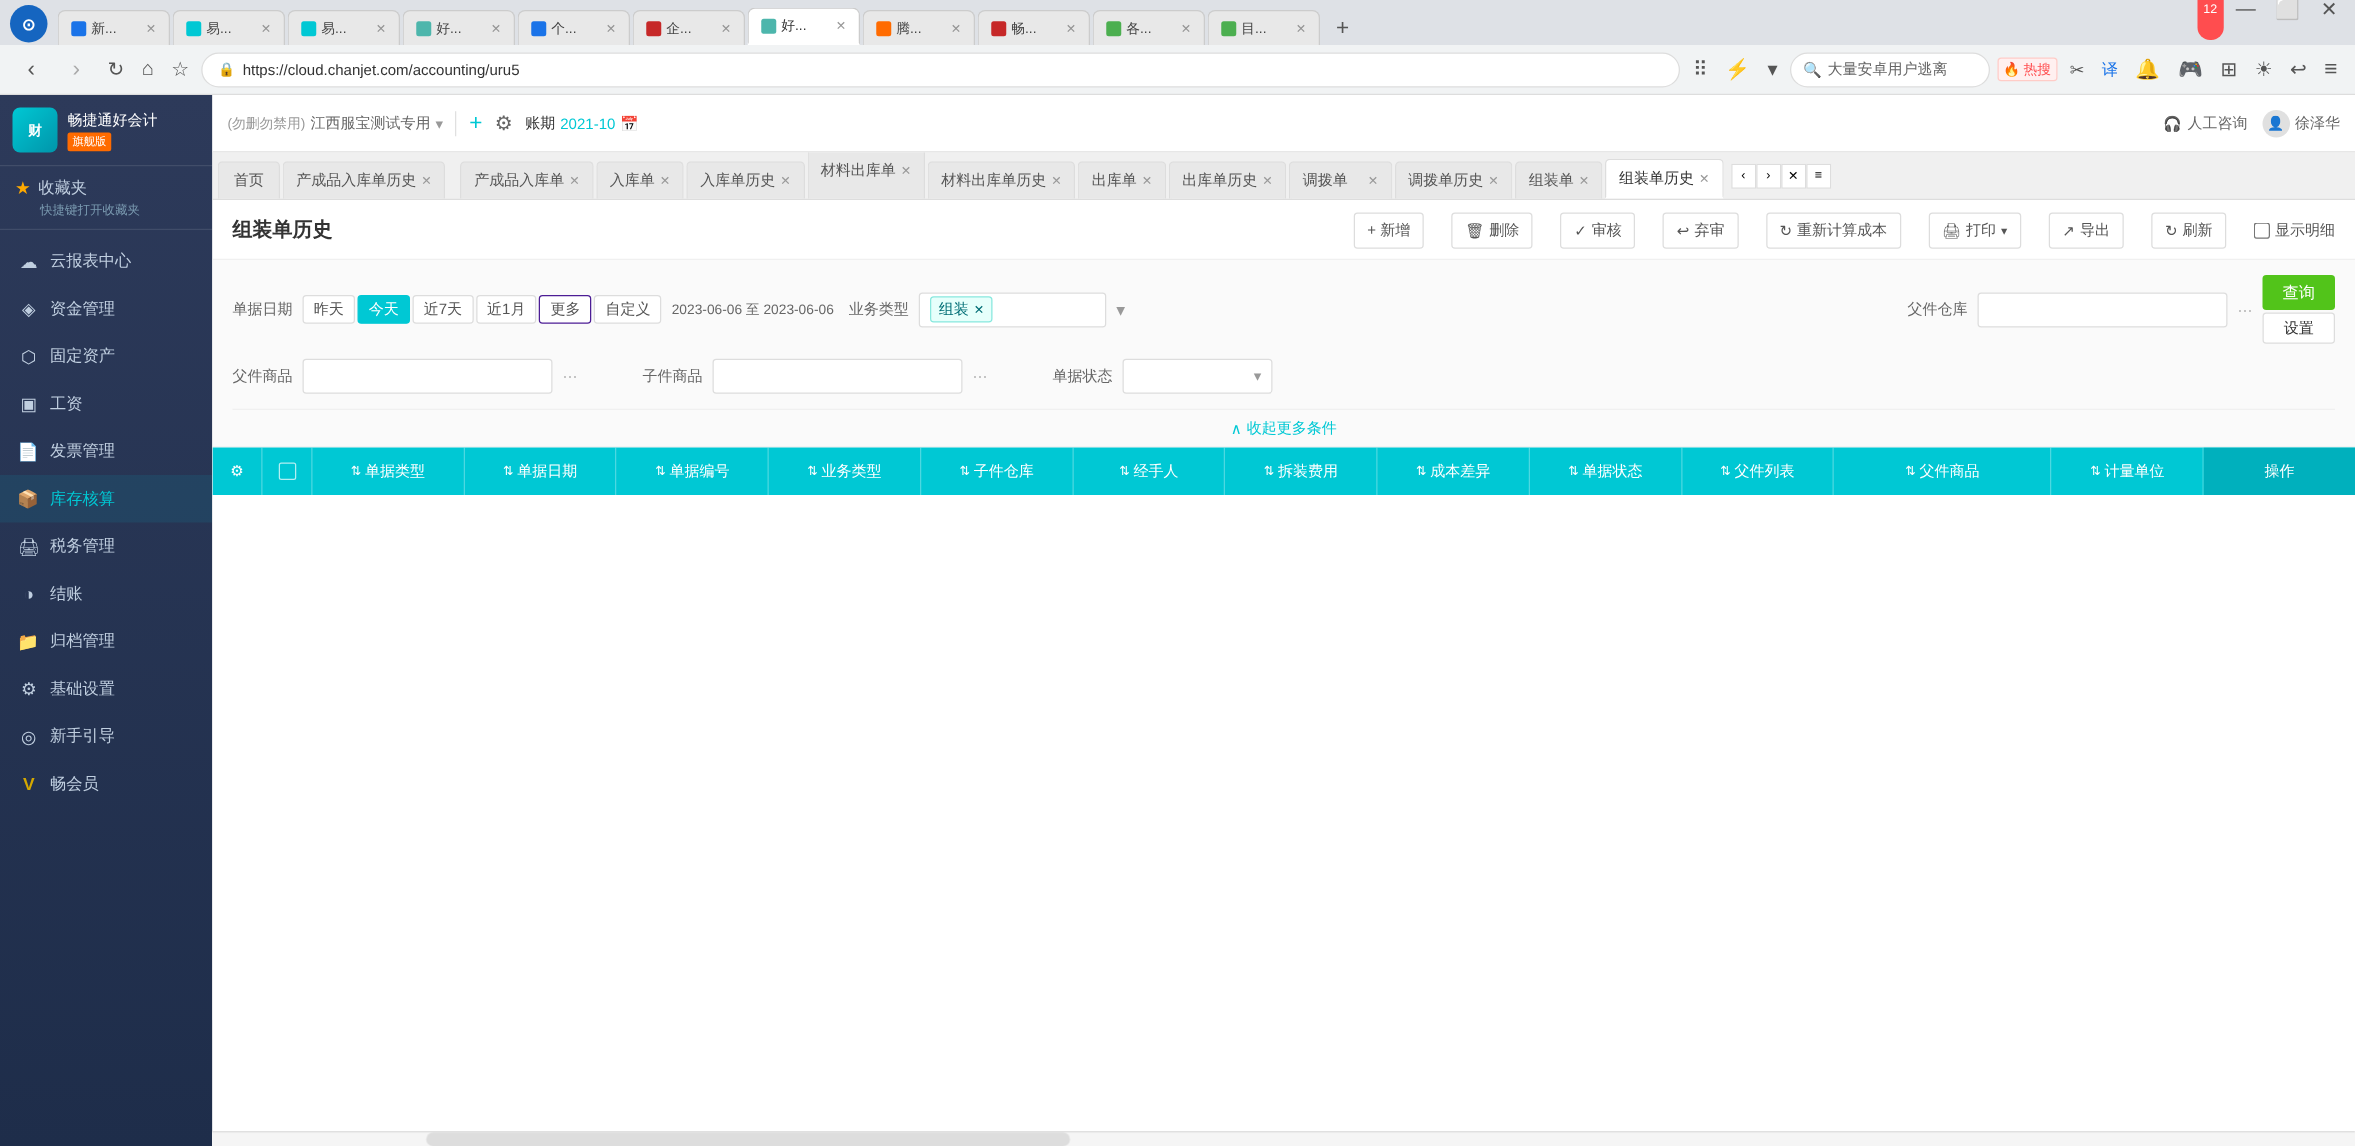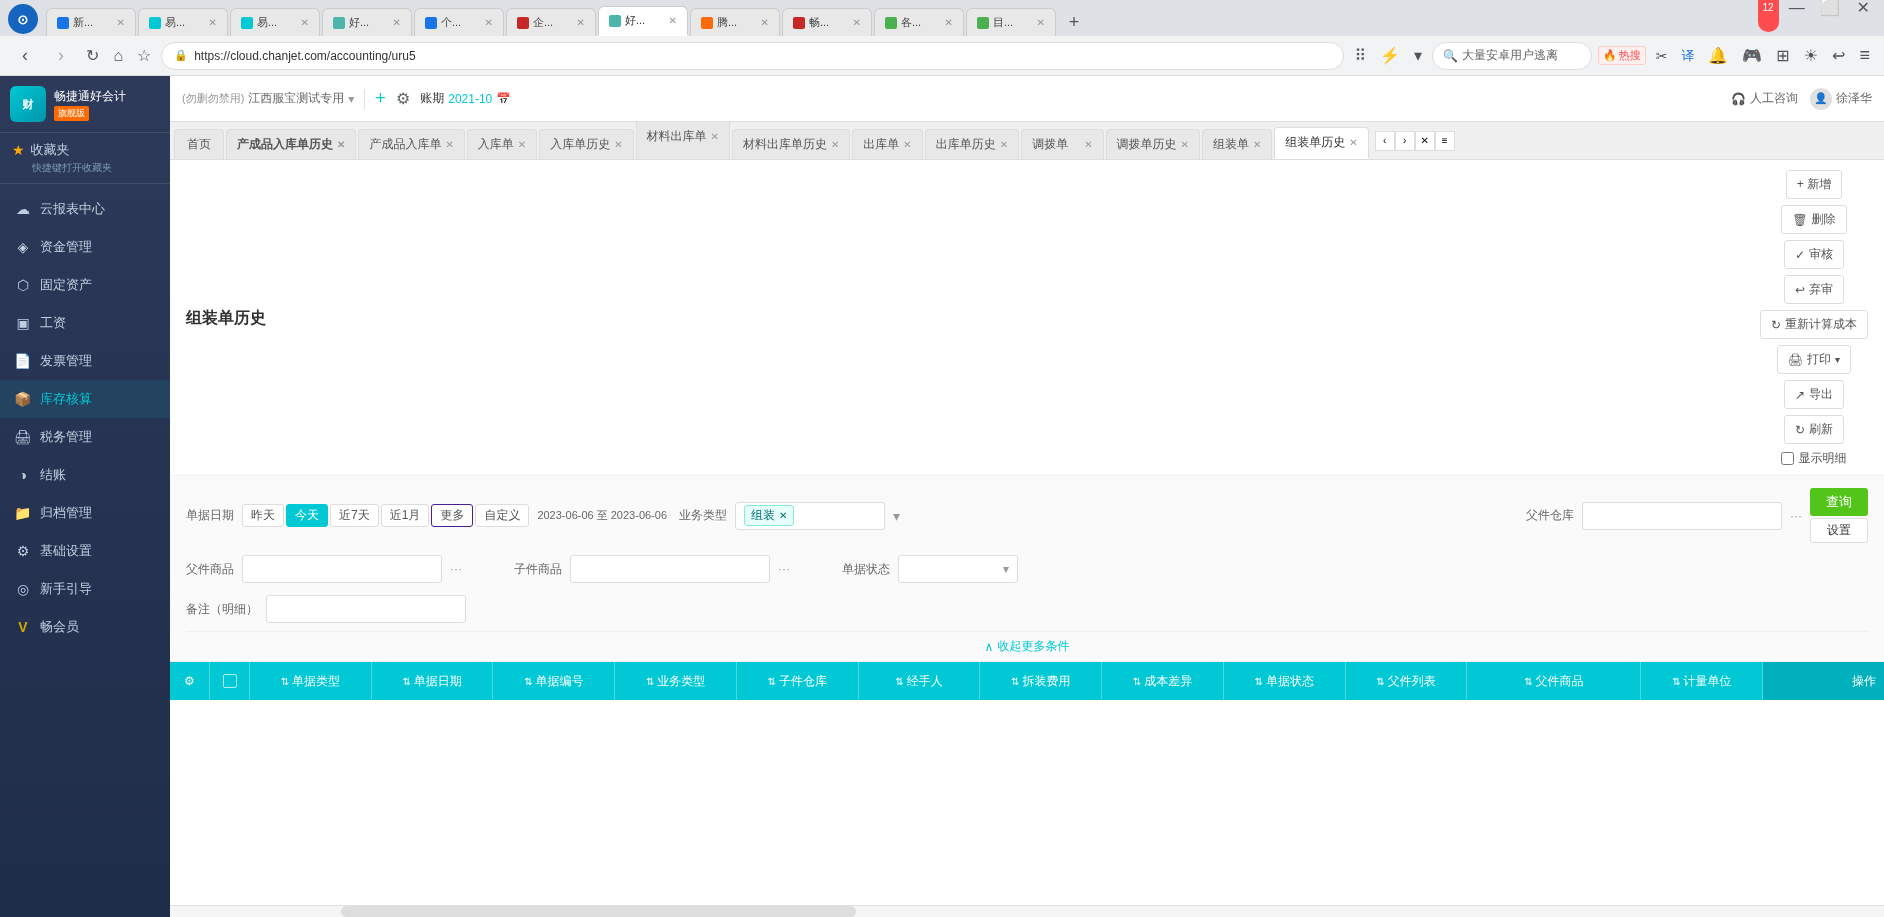--- a/index.html
+++ b/index.html
@@ -208,21 +208,21 @@
         <span style="width:22px;height:22px;background:#e0e0e0;border-radius:50%;display:inline-flex;align-items:center;justify-content:center;font-size:11px;">👤</span>
         <span>徐泽华</span>
       </div>
     </div>
   </div>
 
   <div style="height:38px; background:#f0f0f0; border-bottom:1px solid #ddd; display:flex; align-items:flex-end; overflow-x:auto; padding-left:4px;">
     <div style="display:inline-flex; align-items:center; height:30px; padding:0 12px; font-size:12px; color:#555; cursor:pointer; background:#e8e8e8; border:1px solid #ddd; border-bottom:none; border-radius:4px 4px 0 0; margin-right:2px; white-space:nowrap;">
       <span>首页</span>
     </div>
-    <div style="display:inline-flex; align-items:center; height:30px; padding:0 10px; font-size:12px; color:#555; cursor:pointer; background:#e8e8e8; border:1px solid #ddd; border-bottom:none; border-radius:4px 4px 0 0; margin-right:2px; white-space:nowrap; gap:4px;font-weight:bold;">
+    <div style="display:inline-flex; align-items:center; height:30px; padding:0 10px; font-size:12px; color:#555; cursor:pointer; background:#e8e8e8; border:1px solid #ddd; border-bottom:none; border-radius:4px 4px 0 0; margin-right:12px; white-space:nowrap; gap:4px;">
       <span>产成品入库单历史</span>
       <span style="color:#999;font-size:10px;">✕</span>
     </div>
     <div style="display:inline-flex; align-items:center; height:30px; padding:0 10px; font-size:12px; color:#555; cursor:pointer; background:#e8e8e8; border:1px solid #ddd; border-bottom:none; border-radius:4px 4px 0 0; margin-right:2px; white-space:nowrap; gap:4px;">
       <span>产成品入库单</span>
       <span style="color:#999;font-size:10px;">✕</span>
     </div>
     <div style="display:inline-flex; align-items:center; height:30px; padding:0 10px; font-size:12px; color:#555; cursor:pointer; background:#e8e8e8; border:1px solid #ddd; border-bottom:none; border-radius:4px 4px 0 0; margin-right:2px; white-space:nowrap; gap:4px;">
       <span>入库单</span>
       <span style="color:#999;font-size:10px;">✕</span>
@@ -266,21 +266,21 @@
     <div style="margin-left:4px; width:20px; height:20px; border:1px solid #ddd; background:#fff; cursor:pointer; display:flex; align-items:center; justify-content:center; font-size:10px; align-self:center;">‹</div>
     <div style="width:20px; height:20px; border:1px solid #ddd; background:#fff; cursor:pointer; display:flex; align-items:center; justify-content:center; font-size:10px; align-self:center;">›</div>
     <div style="width:20px; height:20px; border:1px solid #ddd; background:#fff; cursor:pointer; display:flex; align-items:center; justify-content:center; font-size:10px; align-self:center;">✕</div>
     <div style="width:20px; height:20px; border:1px solid #ddd; background:#fff; cursor:pointer; display:flex; align-items:center; justify-content:center; font-size:10px; align-self:center;">≡</div>
   </div>
 
   <div style="flex:1; background:#fff; overflow:auto;">
 
     <div style="display:flex; align-items:center; justify-content:space-between; padding:10px 16px 8px; border-bottom:1px solid #f0f0f0;">
       <h2 style="font-size:16px; font-weight:bold; color:#333;">组装单历史</h2>
-      <div style="display:flex; align-items:center; gap:6px;flex-direction:column;">
+      <div style="display:flex; align-items:center; gap:22px;">
         <button style="display:flex;align-items:center;gap:4px;padding:5px 10px;border:1px solid #ddd;border-radius:3px;background:#fff;cursor:pointer;font-size:12px;color:#555;">+ 新增</button>
         <button style="display:flex;align-items:center;gap:4px;padding:5px 10px;border:1px solid #ddd;border-radius:3px;background:#fff;cursor:pointer;font-size:12px;color:#555;">
           <span>🗑</span>
           <span>删除</span>
         </button>
         <button style="display:flex;align-items:center;gap:4px;padding:5px 10px;border:1px solid #ddd;border-radius:3px;background:#fff;cursor:pointer;font-size:12px;color:#555;">
           <span>✓</span>
           <span>审核</span>
         </button>
         <button style="display:flex;align-items:center;gap:4px;padding:5px 10px;border:1px solid #ddd;border-radius:3px;background:#fff;cursor:pointer;font-size:12px;color:#555;">
@@ -366,24 +366,20 @@
 
         <div style="display:flex; align-items:center; gap:8px; margin-left:40px;">
           <span style="color:#666;font-size:12px;white-space:nowrap;">单据状态</span>
           <div style="border:1px solid #ddd;border-radius:3px;height:28px;padding:0 8px;min-width:120px;font-size:12px;display:flex;align-items:center;justify-content:space-between;background:#fff;cursor:pointer;">
             <span style="color:#ccc;">　</span>
             <span style="color:#999;font-size:12px;">▾</span>
           </div>
         </div>
       </div>
 
-      <div style="display:flex; align-items:center; gap:8px; margin-bottom:8px;">
-        <span style="color:#666;font-size:12px;white-space:nowrap;">备注（明细）</span>
-        <div style="border:1px solid #ddd;border-radius:3px;height:28px;padding:0 8px;min-width:200px;font-size:12px;display:flex;align-items:center;background:#fff;"></div>
-      </div>
 
       <div style="display:flex; align-items:center; justify-content:center; padding:6px; cursor:pointer; color:#00c8d4; font-size:12px; gap:4px; border-top:1px solid #f0f0f0;">
         <span>∧</span>
         <span>收起更多条件</span>
       </div>
     </div>
 
     <div>
 
       <div style="display:flex; align-items:center; background:#00c8d4; height:38px; overflow:hidden;">
@@ -434,21 +430,21 @@
           <span>父件列表</span>
         </div>
         <div style="display:flex;align-items:center;justify-content:center;color:#fff;font-size:12px;padding:0 8px;border-right:1px solid rgba(255,255,255,0.3);height:100%;flex:1.5;gap:3px;cursor:pointer;">
           <span style="font-size:10px;">⇅</span>
           <span>父件商品</span>
         </div>
         <div style="display:flex;align-items:center;justify-content:center;color:#fff;font-size:12px;padding:0 8px;border-right:1px solid rgba(255,255,255,0.3);height:100%;flex:1;gap:3px;cursor:pointer;">
           <span style="font-size:10px;">⇅</span>
           <span>计量单位</span>
         </div>
-        <div style="display:flex;align-items:center;justify-content:flex-end;color:#fff;font-size:12px;padding:0 8px;height:100%;flex:1;background:#00b0bd;">
+        <div style="display:flex;align-items:center;justify-content:center;color:#fff;font-size:12px;padding:0 8px;height:100%;flex:1;background:#00b0bd;">
           <span>操作</span>
         </div>
       </div>
 
       <div style="background:#fff; min-height:420px;">
       </div>
     </div>
   </div>
 </div>
 

